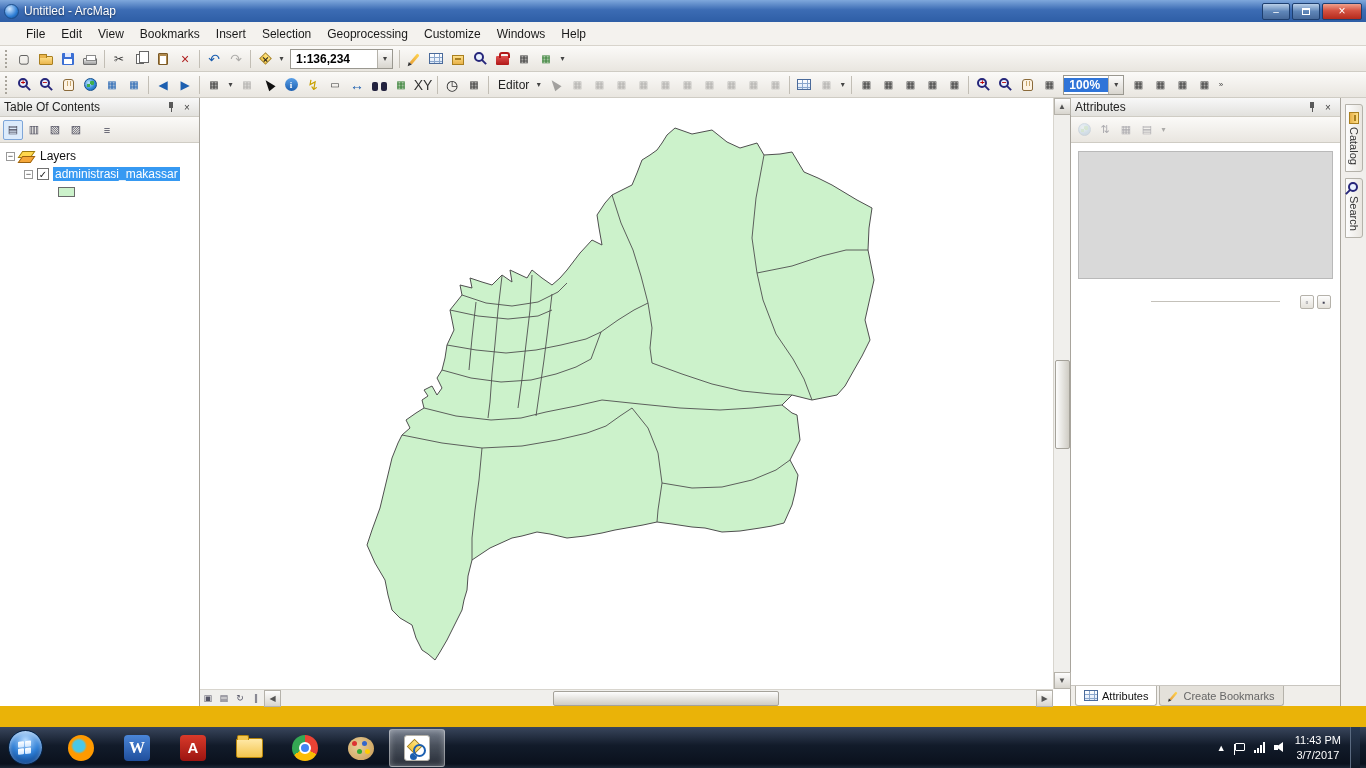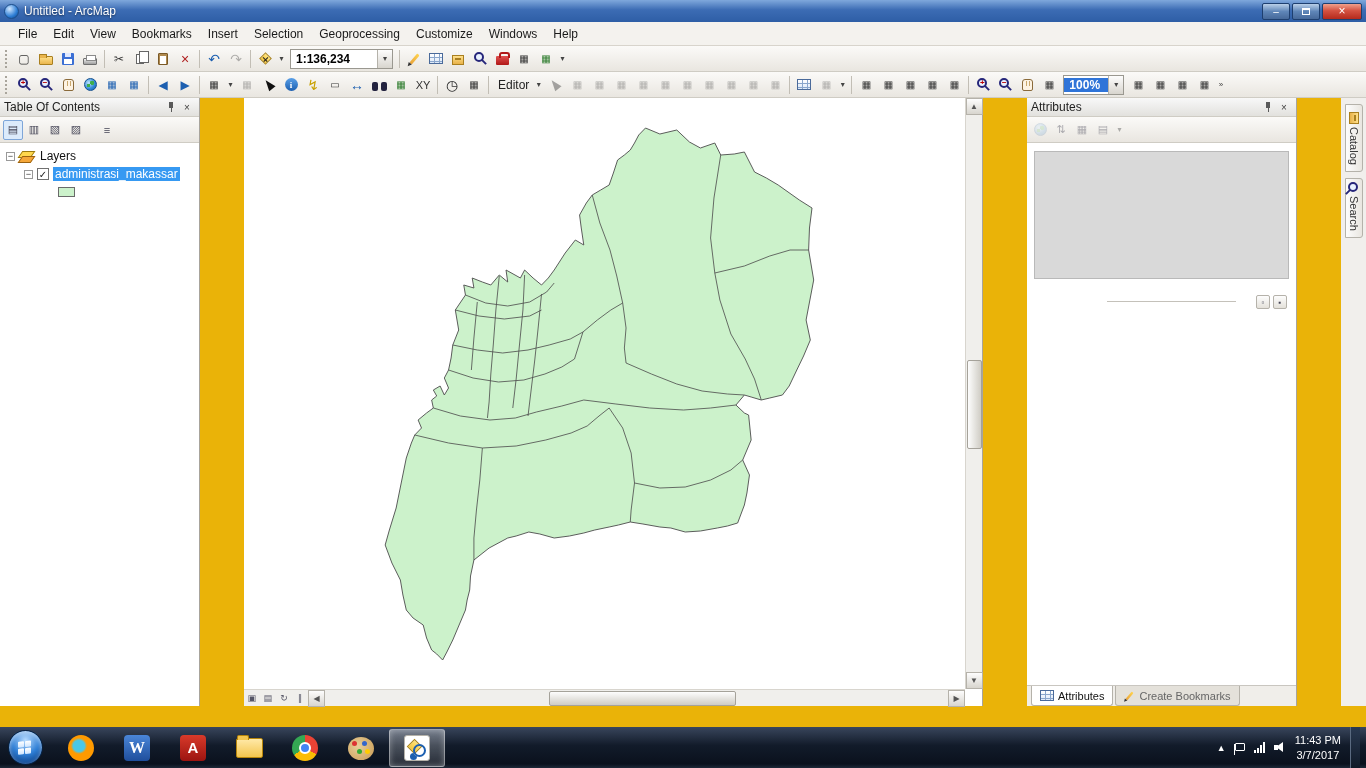--- a/index.html
+++ b/index.html
@@ -8,21 +8,21 @@
 
   
   .titlebar{height:22px;background:linear-gradient(#7fa8dc,#3c6cb4 45%,#2e5ea6);display:flex;align-items:center;padding:0 4px;color:#fff;font-size:12px;}
   .titlebar .applogo{width:15px;height:15px;border-radius:50%;background:radial-gradient(circle at 35% 30%,#cfe6ff,#2f7fd6 60%,#0b3f86);margin-right:5px;border:1px solid #1c4e8a;}
   .titlebar .ttl{flex:1;text-shadow:0 1px 2px rgba(0,0,0,.5);}
   .winbtn{width:28px;height:17px;margin-left:2px;border:1px solid #1e3f6f;border-radius:2px;background:linear-gradient(#b9cfe8,#5f86b8 50%,#46699a);color:#fff;font-size:10px;line-height:15px;text-align:center;}
   .winbtn.max span{display:inline-block;width:8px;height:7px;border:1px solid #fff;border-top-width:2px;}
   .winbtn.close{width:40px;background:linear-gradient(#f0a08c,#d45241 45%,#b52a1c);font-size:12px;}
 
   
-  .menubar{height:24px;background:#f4f2ee;display:flex;align-items:center;padding-left:10px;border-bottom:1px solid #d8d4cc;}
+  .menubar{height:24px;background:#f4f2ee;display:flex;align-items:center;padding-left:18px;border-bottom:1px solid #d8d4cc;}
   .menuitem{padding:3px 8px;font-size:12px;color:#1a1a1a;border-radius:2px;}
 
   
   .toolbar{height:26px;background:linear-gradient(#fbfaf8,#e9e6e0);display:flex;align-items:center;border-bottom:1px solid #cfccc4;padding:0 2px;white-space:nowrap;}
   .grip{width:5px;height:18px;margin:0 3px;border-left:2px dotted #a9a59c;}
   .sep{width:1px;height:18px;background:#c2beb5;margin:0 3px;}
   .tbtn{width:22px;height:22px;display:inline-flex;align-items:center;justify-content:center;background:none;border:1px solid transparent;border-radius:2px;font-size:12px;color:#333;position:relative;}
   .tbtn .gly{pointer-events:none;}
   .tbtn.dis{opacity:.35;}
   .ddarrow{width:11px;height:22px;display:inline-flex;align-items:center;justify-content:center;font-size:8px;color:#444;}
@@ -69,21 +69,21 @@
   .i-pin{width:10px;height:12px;}
   .i-pin::before{content:"";position:absolute;top:1px;left:3px;width:4px;height:6px;background:#5a5a5a;}
   .i-pin::after{content:"";position:absolute;top:7px;left:4.5px;width:1px;height:4px;background:#5a5a5a;}
   .i-layers{width:15px;height:12px;}
   .i-layers::before{content:"";position:absolute;top:1px;left:1px;width:11px;height:5px;background:#ffd84d;border:1px solid #9a7a10;transform:skewX(-35deg);}
   .i-layers::after{content:"";position:absolute;top:6px;left:1px;width:11px;height:5px;background:#f5a73a;border:1px solid #9a6210;transform:skewX(-35deg);}
   .i-catbox{width:12px;height:10px;background:linear-gradient(#ffe08a,#e8b24a);border:1px solid #a97f1f;margin-top:2px;}
   .i-catbox::before{content:"";position:absolute;left:2px;top:2px;right:2px;height:2px;background:#a97f1f;}
 
   
-  .workspace{position:absolute;top:98px;left:0;right:0;height:608px;display:flex;gap:44px;}
+  .workspace{position:absolute;top:98px;left:0;right:0;height:608px;display:flex;}
 
   
   .toc{width:200px;background:#f4f2ee;border-right:1px solid #a8a49c;display:flex;flex-direction:column;}
   .panelhead{height:19px;display:flex;align-items:center;background:linear-gradient(#f8f8f8,#e2e1dd);border-bottom:1px solid #cfccc4;padding:0 4px;font-size:12px;color:#222;}
   .panelhead .ph-title{flex:1;}
   .phbtn{width:16px;height:15px;display:inline-flex;align-items:center;justify-content:center;font-size:10px;color:#444;background:none;border:none;}
   .toc-toolbar{height:26px;display:flex;align-items:center;background:linear-gradient(#fbfaf8,#e9e6e0);border-bottom:1px solid #cfccc4;padding:0 3px;}
   .minibtn{width:20px;height:20px;display:inline-flex;align-items:center;justify-content:center;font-size:11px;color:#445;border:1px solid transparent;background:none;border-radius:2px;margin-right:1px;}
   .minibtn.sel{border-color:#7ea6d8;background:#dcebfb;}
   .tree{flex:1;background:#fff;padding-top:4px;font-size:12px;overflow:hidden;}
@@ -150,21 +150,21 @@
   .trayicon{font-size:9px;color:#fff;display:inline-flex;align-items:flex-end;}
   .i-flag{width:10px;height:8px;border:1px solid #fff;border-radius:1px;position:relative;margin-bottom:2px;}
   .i-flag::after{content:"";position:absolute;left:-2px;top:0;width:1px;height:11px;background:#fff;}
   .i-net{display:inline-flex;align-items:flex-end;gap:1px;height:11px;}
   .i-net i{width:2px;background:#fff;display:block;}
   .i-vol{width:12px;height:11px;position:relative;}
   .i-vol::before{content:"";position:absolute;left:0;top:3px;width:4px;height:5px;background:#fff;}
   .i-vol::after{content:"";position:absolute;left:2px;top:0;border-top:5.5px solid transparent;border-bottom:5.5px solid transparent;border-right:7px solid #fff;}
   .clock{font-size:11px;line-height:1.35;text-align:center;}
   .showdesk{width:10px;height:41px;border-left:1px solid #5a6a80;background:linear-gradient(#2a3a52,#101a28);}
-  .gly9{font-size:11px;} .gly10{font-size:10px;} .gly14{font-size:14px;}
+  .gly9{font-size:14px;} .gly10{font-size:10px;} .gly14{font-size:14px;}
   .blue{color:#1c5fb0;} .red{color:#b02020;} .green{color:#2a7a2a;}
 </style>
 </head>
 <body>
 
 <div class="screen">
 
   <div class="titlebar">
     <span class="applogo"></span>
     <span class="ttl">Untitled - ArcMap</span>

